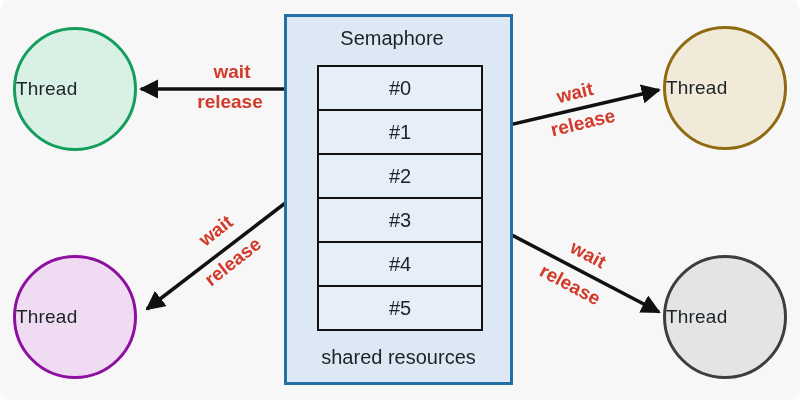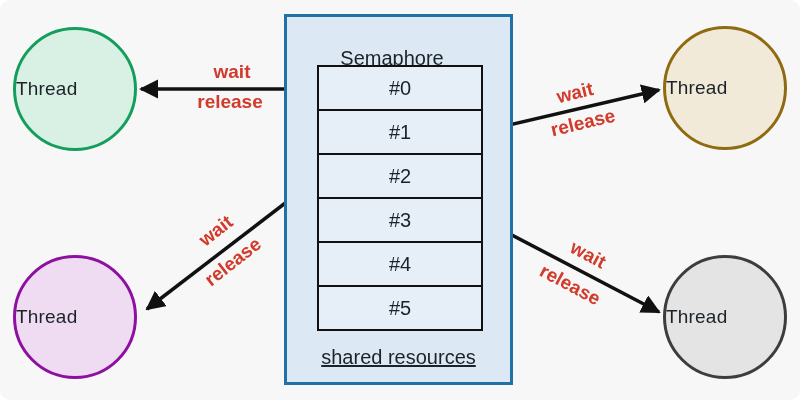--- a/index.html
+++ b/index.html
@@ -22,35 +22,35 @@
   .t-tr{left:663px;top:26px;}
   .t-bl{left:13px;top:255px;}
   .t-br{left:663px;top:255px;}
   
   .sem-box{
     position:absolute;left:284px;top:14px;width:229px;height:371px;
     border:3px solid #2171a6;box-sizing:border-box;background:#dce9f4;
   }
   .sem-title{
     position:absolute;left:284px;top:27px;width:216px;text-align:center;
-    font-size:20px;color:var(--text-color,#1b2228);margin-top:20px;
+    font-size:20px;color:var(--text-color,#1b2228);
   }
   .slots{
     position:absolute;left:317px;top:65px;width:166px;box-sizing:border-box;
     border:2.5px solid #111;
   }
   .slot{
     height:42px;display:flex;align-items:center;justify-content:center;
     font-size:20px;color:var(--text-color,#1b2228);
     border-bottom:2.5px solid #111;box-sizing:content-box;background:#e6eef7;
   }
   .slot:last-child{border-bottom:none;}
   .sem-caption{
     position:absolute;left:284px;top:346px;width:229px;text-align:center;
-    font-size:20px;color:var(--text-color,#1b2228);text-decoration:underline;
+    font-size:20px;color:var(--text-color,#1b2228);
   }
   
   .wr{
     position:absolute;transform:translate(-50%,-50%) rotate(var(--rot,0deg));
     color:var(--label-red,#d23a2b);font-size:19px;font-weight:600;white-space:nowrap;
   }
 </style>
 </head>
 <body>
 

